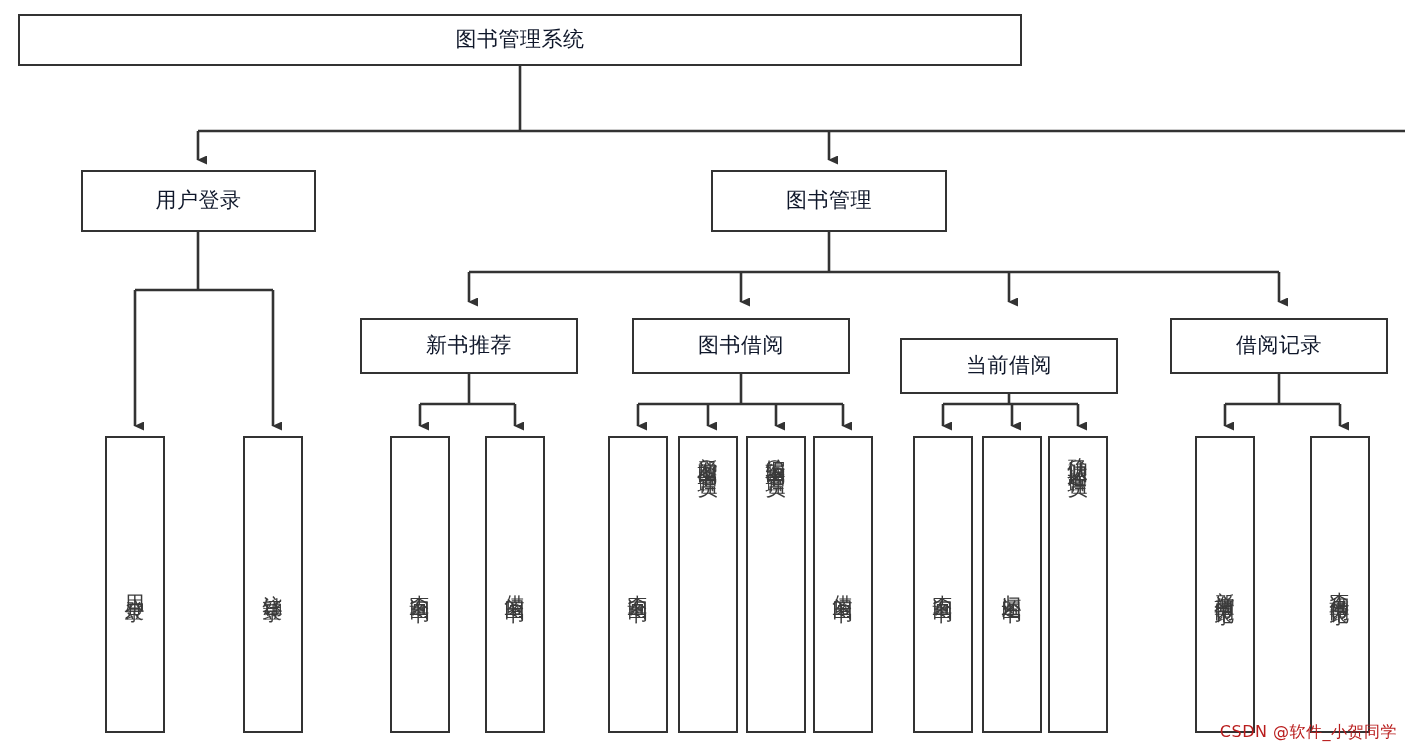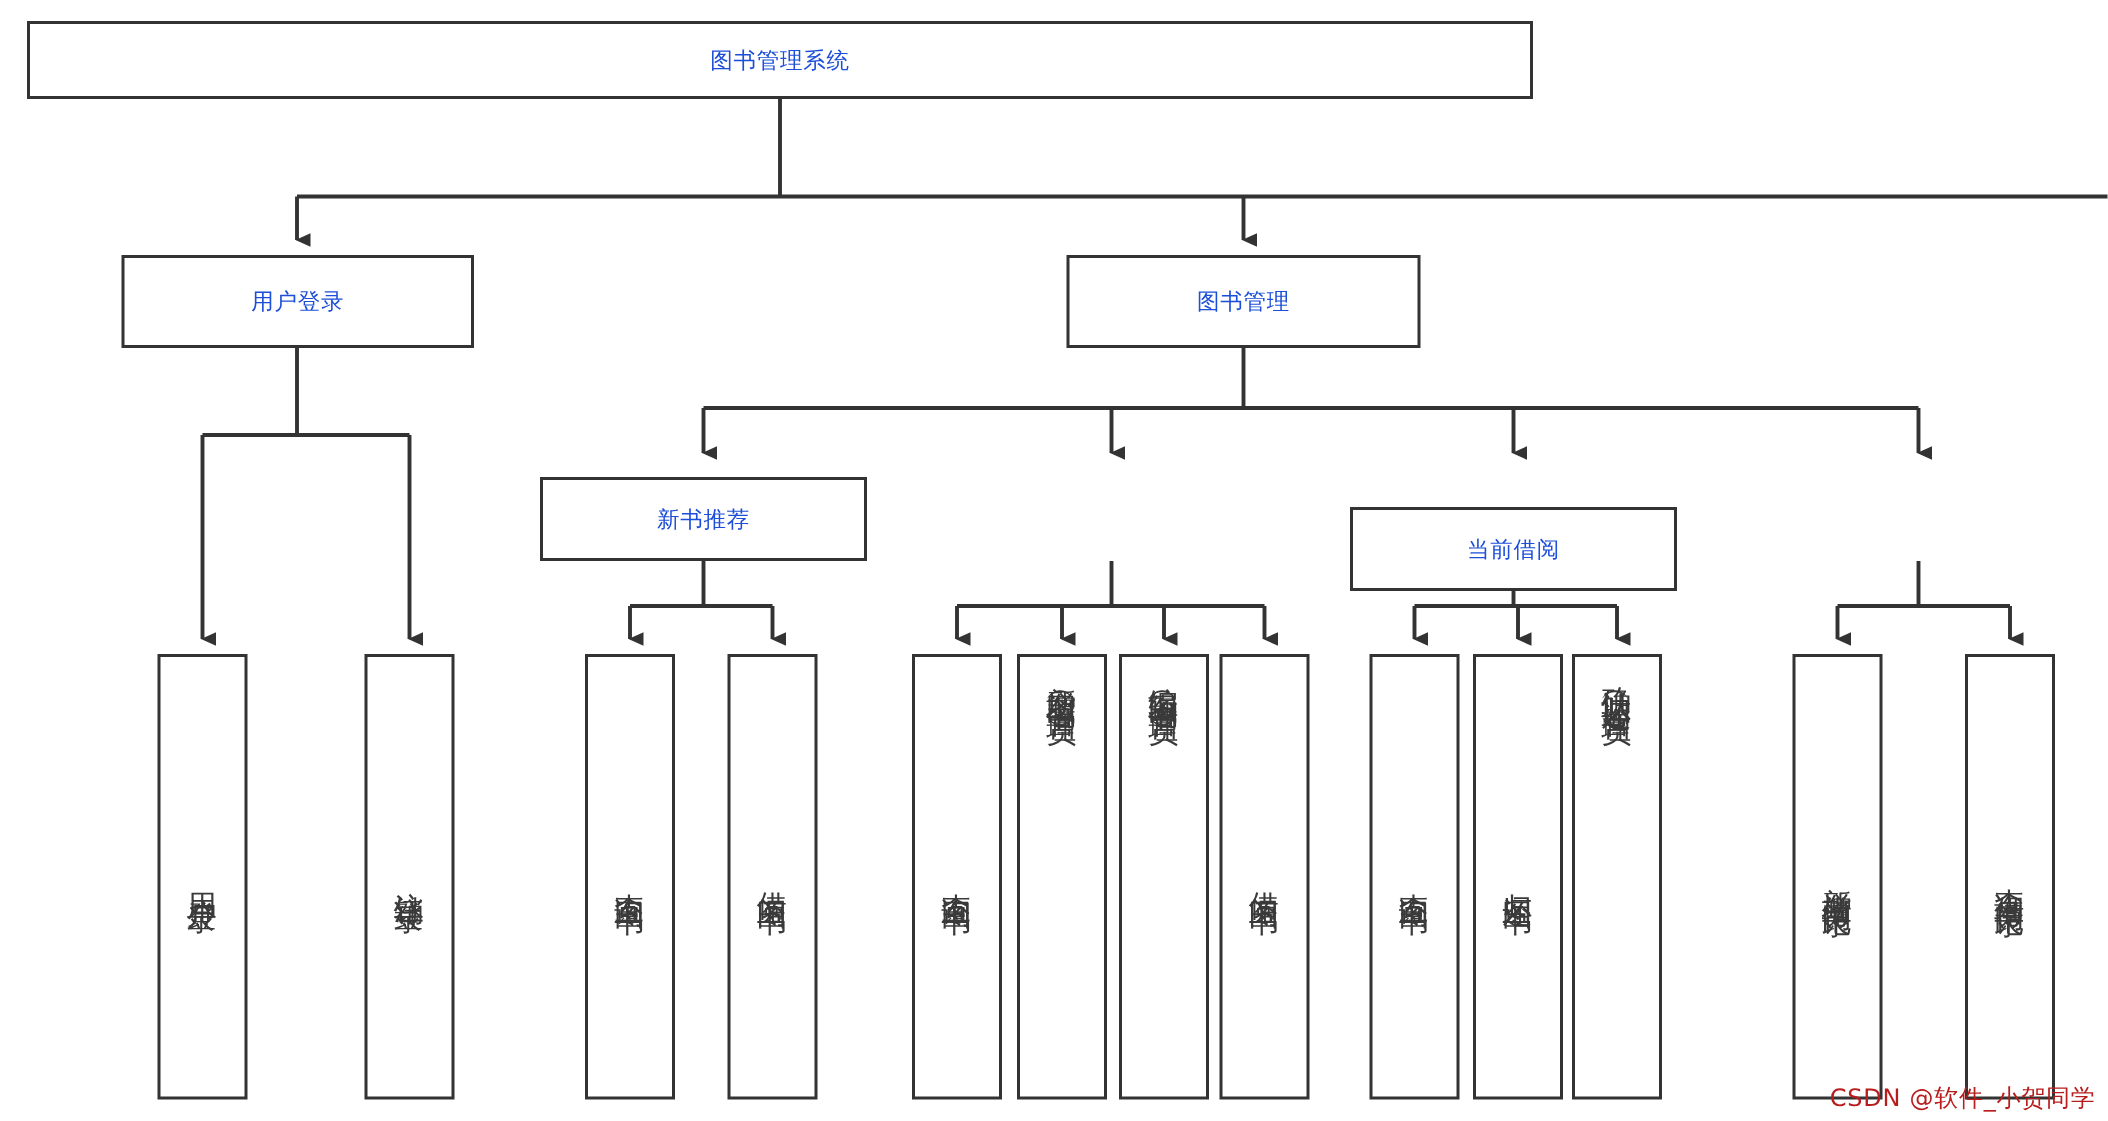--- a/index.html
+++ b/index.html
@@ -31,22 +31,22 @@
     position: absolute;
     box-sizing: border-box;
     background: #ffffff;
     border: 2.5px solid #333333;
     display: flex;
     align-items: center;
     justify-content: center;
     overflow: hidden;
   }
   .node .label-h {
-    font-size: 15px;
-    color: #1d4ed8;
+    font-size: 21px;
+    color: #0f172a;
     line-height: 1.1;
     letter-spacing: 0.5px;
     white-space: nowrap;
   }
   .node.vertical {
     align-items: flex-start;
     justify-content: center;
     padding-top: 4px;
   }
   .node.vertical .label-v {
@@ -137,25 +137,31 @@
   </div>
 
   <div class="node" style="left:711px; top:170px; width:236px; height:62px;text-align:right;">
     <span class="label-h">图书管理</span>
   </div>
 
   <div class="node" style="left:360px; top:318px; width:218px; height:56px;">
     <span class="label-h">新书推荐</span>
   </div>
 
+  <div class="node" style="left:632px; top:318px; width:218px; height:56px;">
+    <span class="label-h">图书借阅</span>
+  </div>
 
   <div class="node" style="left:900px; top:318px; width:218px; height:56px;margin-top:20px;">
     <span class="label-h">当前借阅</span>
   </div>
 
+  <div class="node" style="left:1170px; top:318px; width:218px; height:56px;">
+    <span class="label-h">借阅记录</span>
+  </div>
 
   <div class="node vertical centered" style="left:105px; top:436px; width:60px; height:297px;">
     <span class="label-v">用户登录</span>
   </div>
 
   <div class="node vertical centered" style="left:243px; top:436px; width:60px; height:297px;">
     <span class="label-v">注销登录</span>
   </div>
 
   <div class="node vertical centered" style="left:390px; top:436px; width:60px; height:297px;">

